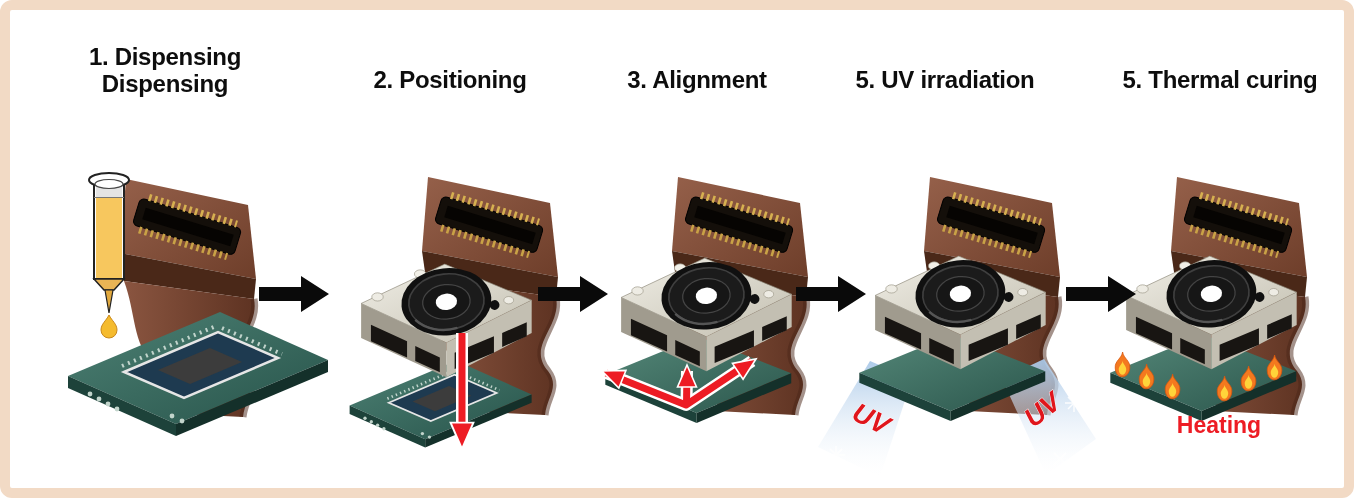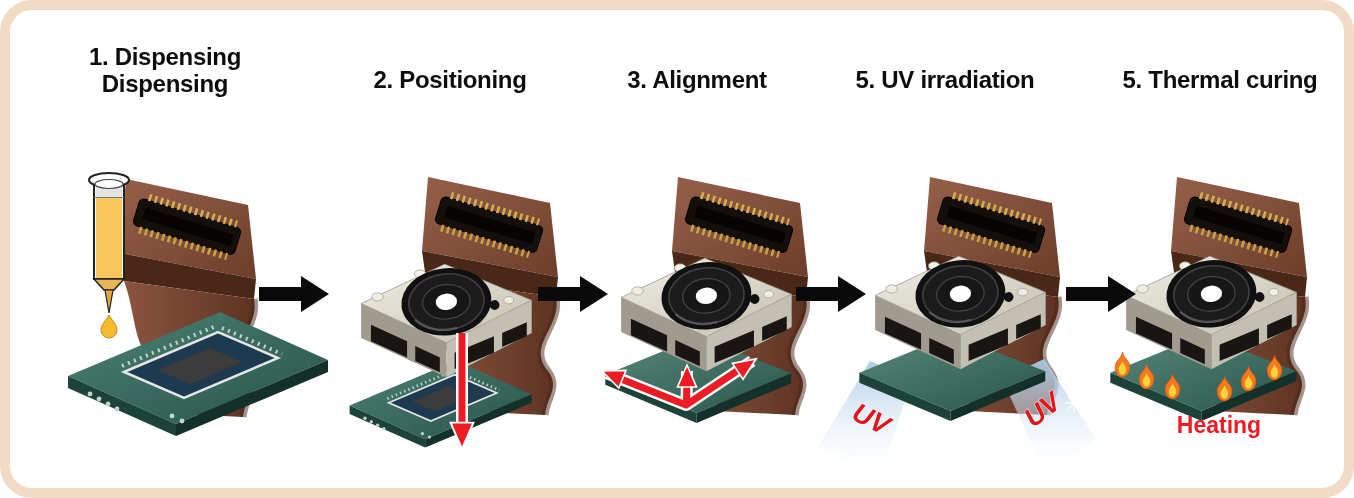--- a/index.html
+++ b/index.html
@@ -1,18 +1,18 @@
 <!DOCTYPE html>
 <html><head>
 <meta charset="utf-8">
 <style>
   html,body{margin:0;padding:0;background:#ffffff;}
   body{width:1354px;height:498px;overflow:hidden;font-family:"Liberation Sans",sans-serif;}
   .frame{position:absolute;left:0;top:0;width:1354px;height:498px;box-sizing:border-box;
-         border:10px solid #f2dac5;border-radius:32px;background:#ffffff;}
+         border:10px solid #f2dac5;border-radius:12px;background:#ffffff;}
   .step-title{position:absolute;width:260px;text-align:center;
               font-weight:bold;font-size:24px;line-height:27px;color:#0d0d0d;letter-spacing:-0.3px;}
   .t1{left:25px;top:33px;}
   .t2{left:310px;top:56px;}
   .t3{left:557px;top:56px;}
   .t4{left:805px;top:56px;}
   .t5{left:1080px;top:56px;}
   .graphic{position:absolute;overflow:visible;}
   .g1{left:40px;top:155px;}
   .g2{left:318px;top:155px;}

